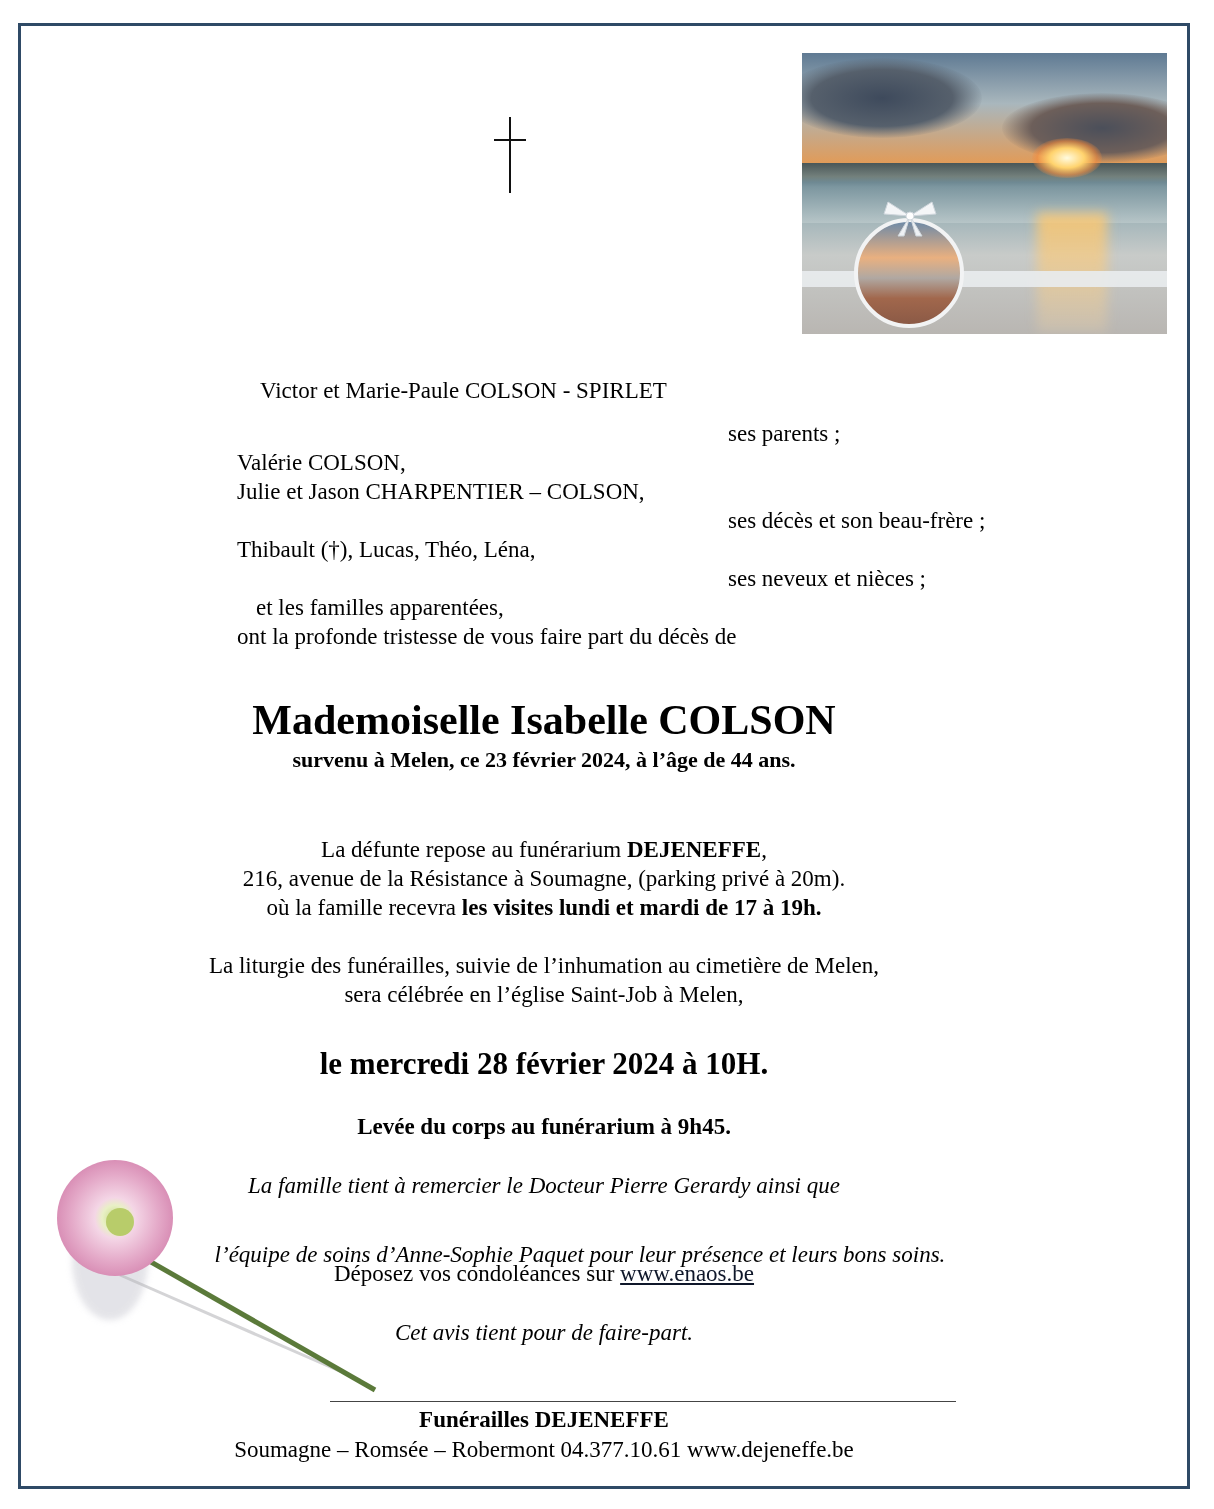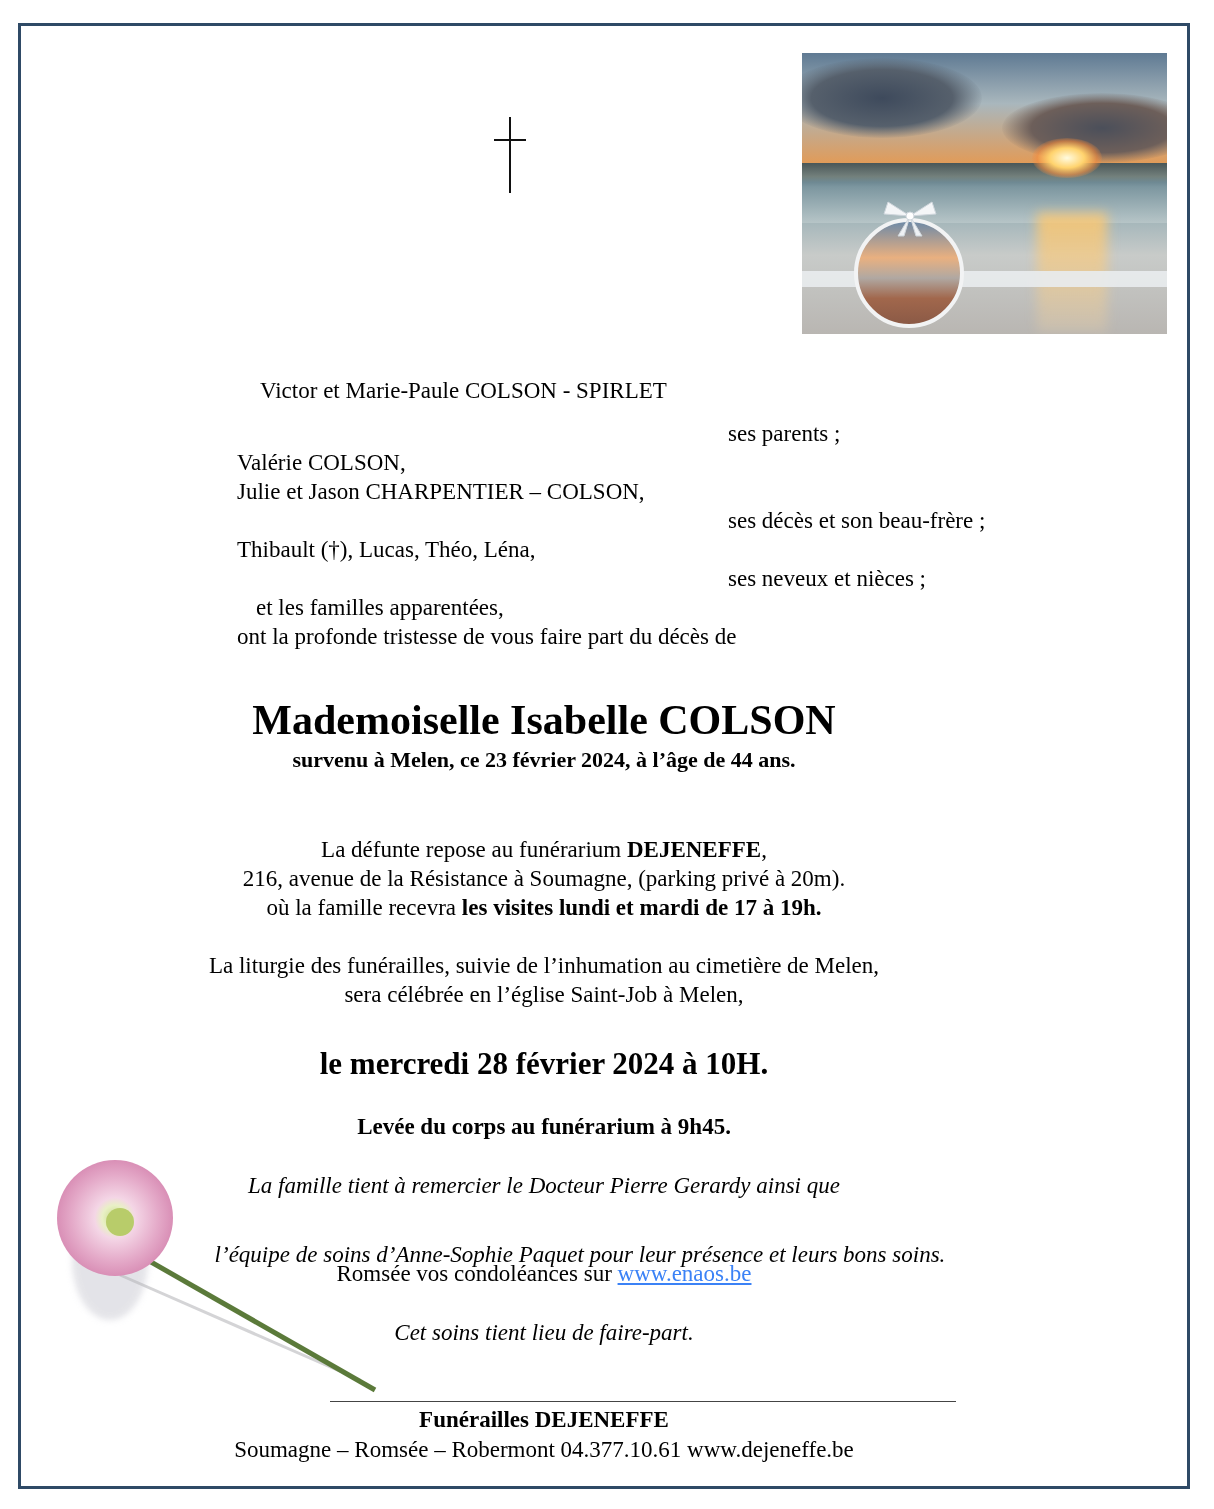--- a/index.html
+++ b/index.html
@@ -28,21 +28,21 @@
                   border:4px solid #f2f3f4; box-sizing:border-box;
                   background: linear-gradient(180deg, #6f8aa6 0%, #e9b080 35%, #b0a8a2 55%, #a1674c 75%, #8b5a46 100%); }
   .photo .bow { position:absolute; left:78px; top:145px; width:60px; height:40px; }
 
   .line { position: absolute; font-size: 23px; line-height: 29px; white-space: nowrap; }
   .center { left: 0; width: 1088px; text-align: center; }
   .bold { font-weight: bold; }
   .ital { font-style: italic; }
   .name { font-size: 42px; line-height: 50px; font-weight: bold; }
   .date { font-size: 31px; line-height: 38px; font-weight: bold; }
-  a.link { color: #3b82f6; text-decoration: underline; }
+  a.link { color: #0f172a; text-decoration: underline; }
 
   .flower { position: absolute; left: 30px; top: 1150px; width: 360px; height: 250px; }
   .rule { position: absolute; left: 330px; top: 1401px; width: 626px; height: 1px; background: #444; }
 </style>
 </head>
 <body>
 
 <div class="frame"></div>
 
 <div class="cross">
@@ -90,24 +90,24 @@
 
 <div class="line center" style="top:951px;">La liturgie des funérailles, suivie de l’inhumation au cimetière de Melen,</div>
 <div class="line center" style="top:980px;">sera célébrée en l’église Saint-Job à Melen,</div>
 <div class="line center date" style="top:1045px;">le mercredi 28 février 2024 à 10H.</div>
 <div class="line center bold" style="top:1112px;">Levée du corps au funérarium à 9h45.</div>
 
 <div class="line center ital" style="top:1171px;">La famille tient à remercier le Docteur Pierre Gerardy ainsi que</div>
 <div class="line center ital" style="top:1240px;margin-left:36px;">l’équipe de soins d’Anne-Sophie Paquet pour leur présence et leurs bons soins.</div>
 
 <div class="line center" style="top:1259px;">
-  <span>Romsée vos condoléances sur </span><a class="link" href="#">www.enaos.be</a>
+  <span>Déposez vos condoléances sur </span><a class="link" href="#">www.enaos.be</a>
 </div>
 
-<div class="line center ital" style="top:1318px;">Cet soins tient lieu de faire-part.</div>
+<div class="line center ital" style="top:1318px;">Cet avis tient pour de faire-part.</div>
 
 <svg class="flower" viewBox="0 0 360 250">
   <defs>
     <radialGradient id="petals" cx="50%" cy="50%" r="50%">
       <stop offset="0%" stop-color="#c9d98a"></stop>
       <stop offset="22%" stop-color="#e9f0c6"></stop>
       <stop offset="35%" stop-color="#f4d6e6"></stop>
       <stop offset="75%" stop-color="#e4a9c8"></stop>
       <stop offset="100%" stop-color="#d98fb6"></stop>
     </radialGradient>

